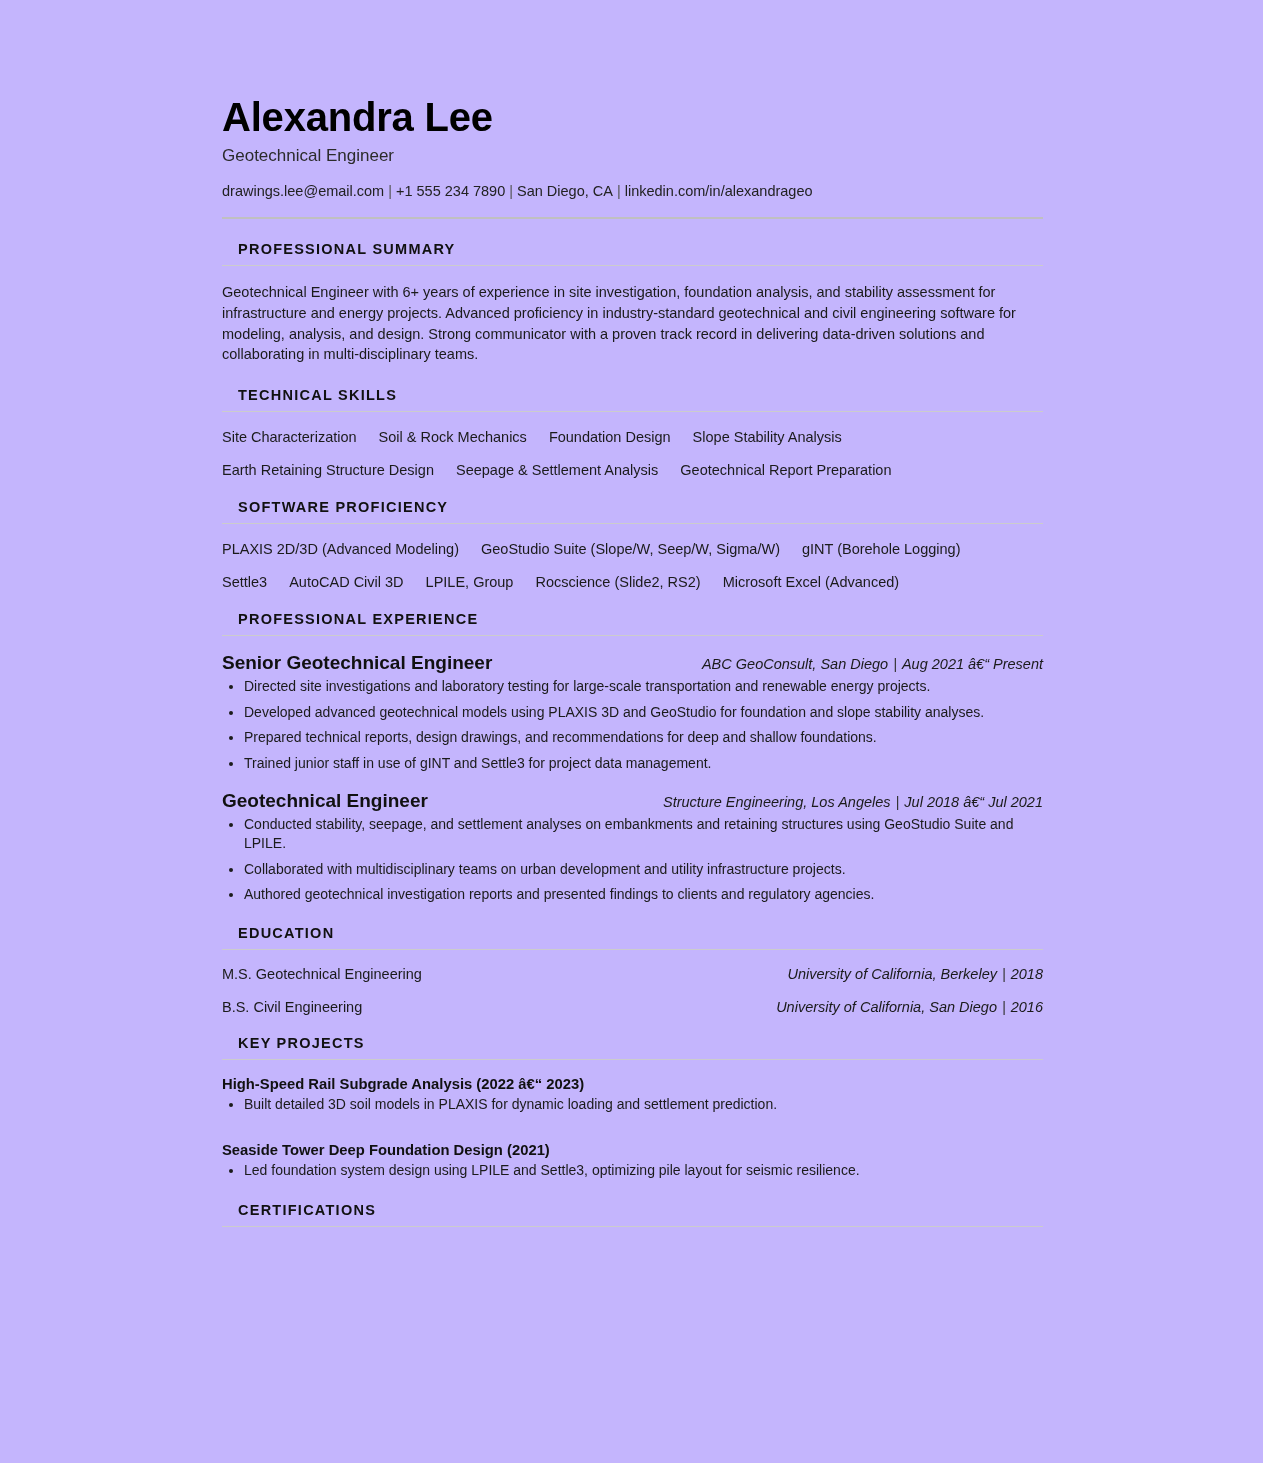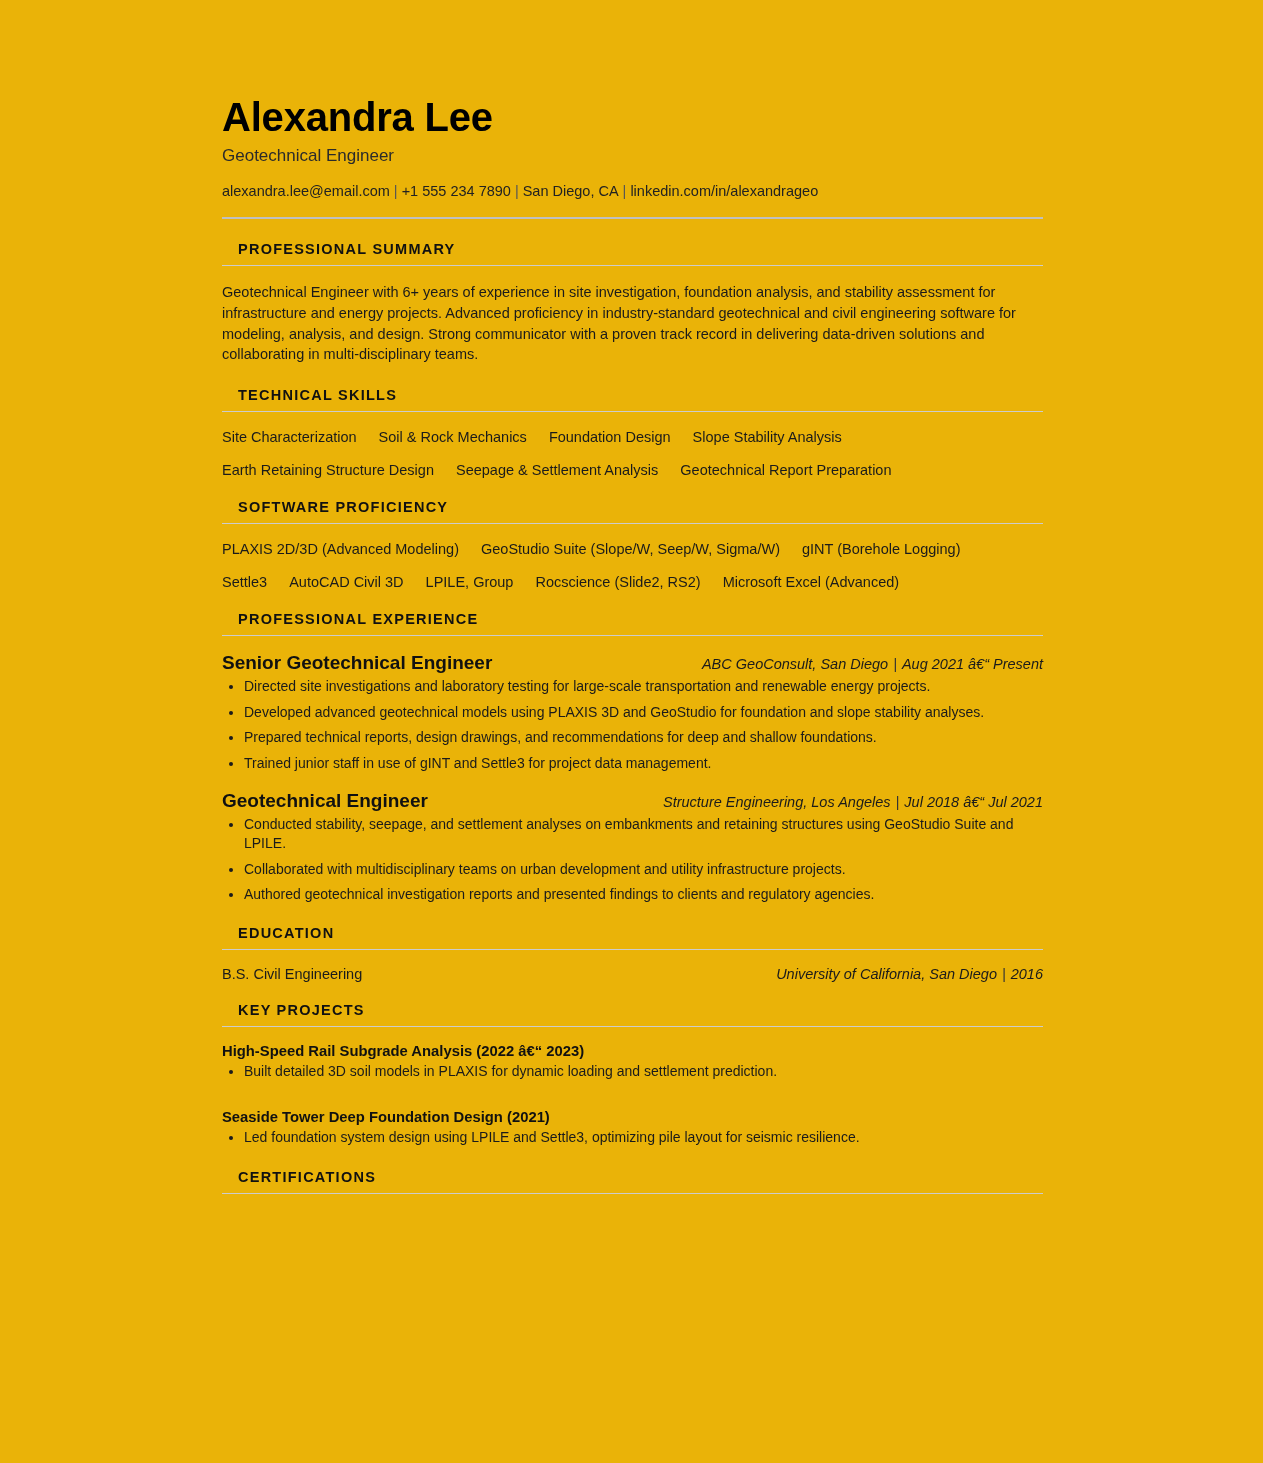--- a/index.html
+++ b/index.html
@@ -11,21 +11,21 @@
     width: 1263px;
     height: 1463px;
     font-family: "Liberation Sans", sans-serif;
     color: #1a1a1a;
     -webkit-font-smoothing: antialiased;
   }
   .page {
     position: relative;
     width: 1263px;
     height: 1463px;
-    background: #eab308;
+    background: #c4b5fd;
     box-sizing: border-box;
     padding: 96px 220px 0 222px;
   }
   .content {
     width: 821px;
   }
 
   
   .name {
     font-size: 40px;
@@ -206,21 +206,21 @@
 </head>
 <body>
 
 <div class="page">
   <div class="content">
 
     <div>
       <h1 class="name">Alexandra Lee</h1>
       <div class="headline">Geotechnical Engineer</div>
       <div class="contact-line">
-        <span>alexandra.lee@email.com</span><span class="contact-sep">|</span><span>+1 555 234 7890</span><span class="contact-sep">|</span><span>San Diego, CA</span><span class="contact-sep">|</span><span>linkedin.com/in/alexandrageo</span>
+        <span>drawings.lee@email.com</span><span class="contact-sep">|</span><span>+1 555 234 7890</span><span class="contact-sep">|</span><span>San Diego, CA</span><span class="contact-sep">|</span><span>linkedin.com/in/alexandrageo</span>
       </div>
       <div class="header-rule"></div>
     </div>
 
     <section class="section">
       <h2 class="section-title">PROFESSIONAL SUMMARY</h2>
       <div class="section-rule"></div>
       <p class="summary-text">Geotechnical Engineer with 6+ years of experience in site investigation, foundation analysis, and stability assessment for infrastructure and energy projects. Advanced proficiency in industry-standard geotechnical and civil engineering software for modeling, analysis, and design. Strong communicator with a proven track record in delivering data-driven solutions and collaborating in multi-disciplinary teams.</p>
     </section>
 
@@ -282,20 +282,24 @@
         </div>
 
       </div>
     </section>
 
     <section class="section">
       <h2 class="section-title">EDUCATION</h2>
       <div class="section-rule"></div>
       <div class="edu-list">
         <div class="edu-row">
+          <span class="edu-degree">M.S. Geotechnical Engineering</span>
+          <span class="edu-meta"><span>University of California, Berkeley</span><span class="meta-sep">|</span><span>2018</span></span>
+        </div>
+        <div class="edu-row">
           <span class="edu-degree">B.S. Civil Engineering</span>
           <span class="edu-meta"><span>University of California, San Diego</span><span class="meta-sep">|</span><span>2016</span></span>
         </div>
       </div>
     </section>
 
     <section class="section">
       <h2 class="section-title">KEY PROJECTS</h2>
       <div class="section-rule"></div>
       <div class="projects">

